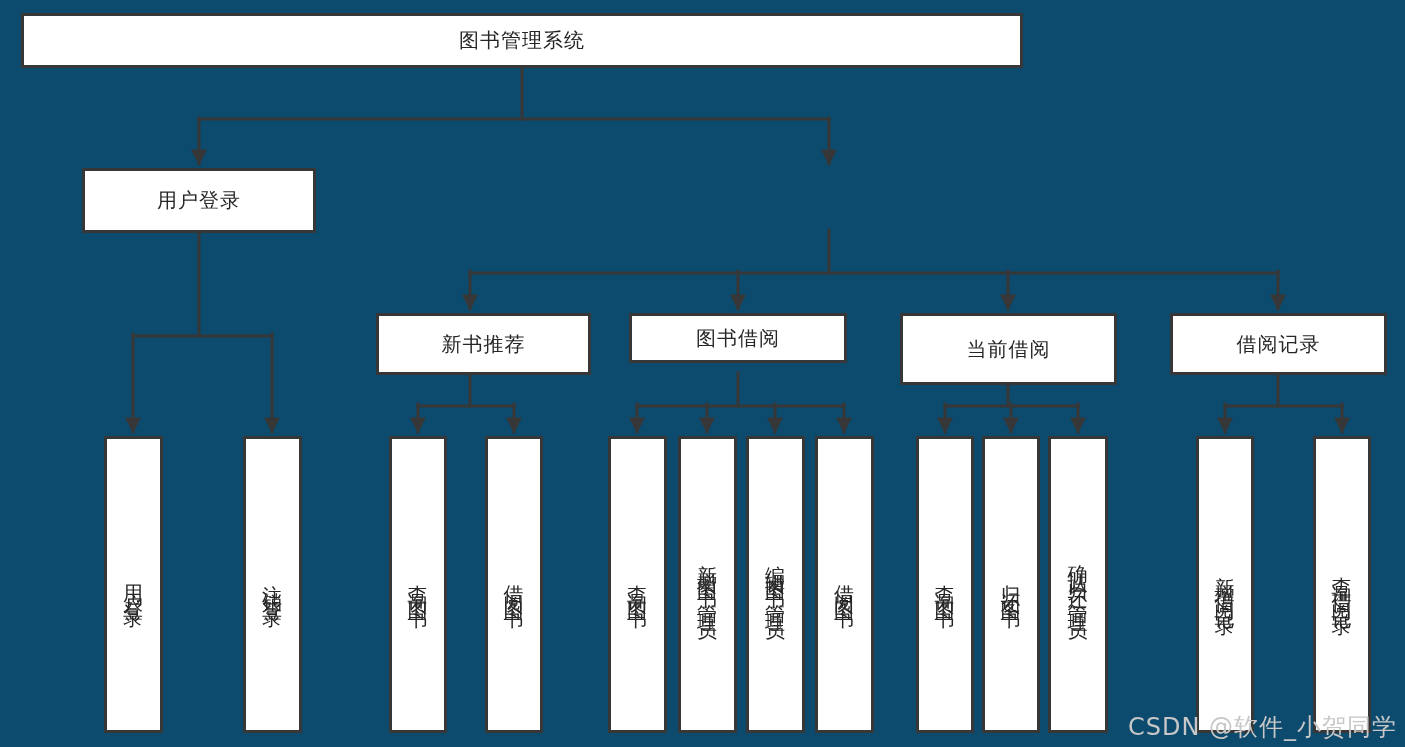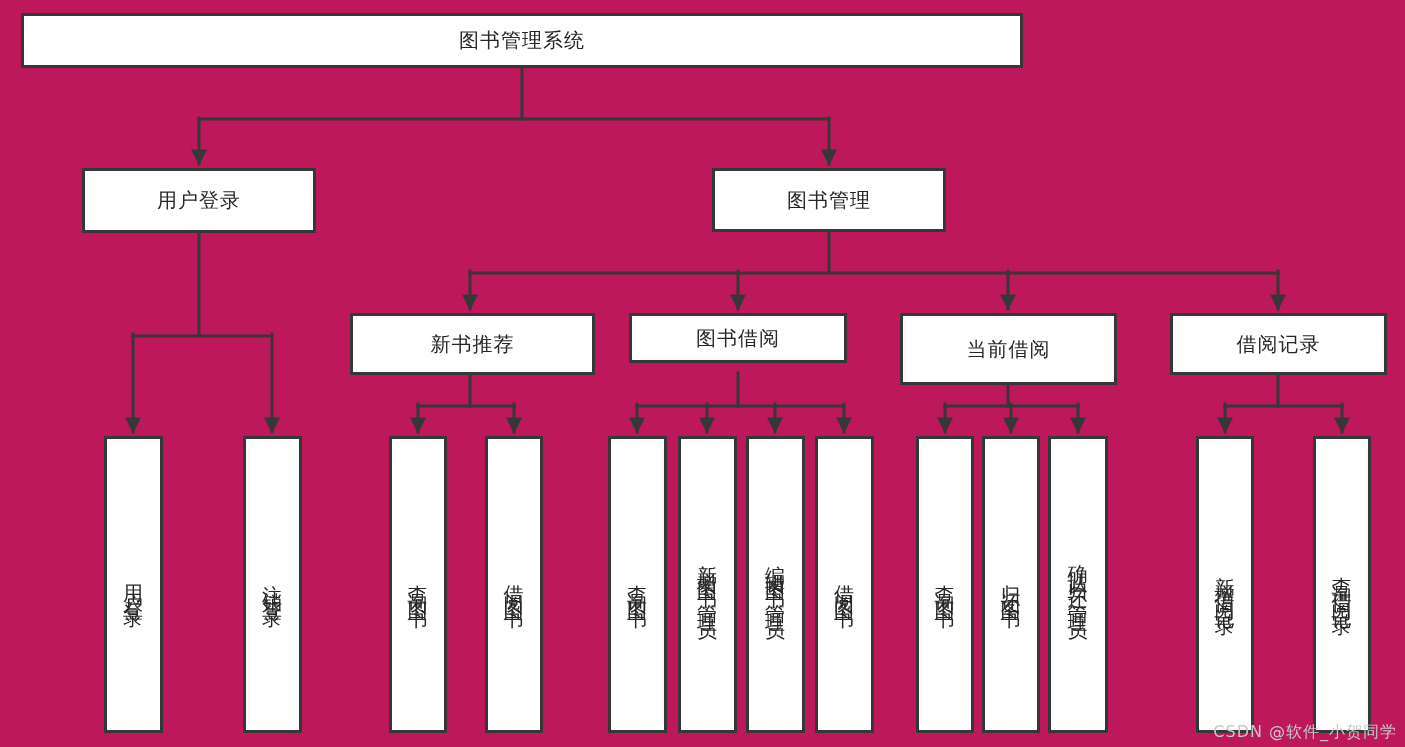--- a/index.html
+++ b/index.html
@@ -1,19 +1,19 @@
 <!DOCTYPE html>
 <html><head>
 <meta charset="utf-8">
 <style>
   html,body { margin:0; padding:0; background:#ffffff; }
   #canvas {
     position:relative;
     width:1405px; height:747px;
-    background:#be185d;
+    background:#0c4a6e;
     font-family:"DejaVu Sans","Liberation Sans",sans-serif;
     overflow:hidden;
   }
   #wires { position:absolute; left:0; top:0; }
   .box {
     position:absolute;
     box-sizing:border-box;
     background:#ffffff;
     border:3px solid #373737;
     display:flex;
@@ -26,21 +26,21 @@
   }
   .box.v span {
     writing-mode:vertical-lr;
     letter-spacing:8px;
     line-height:1;
     white-space:nowrap;
   }
   .watermark {
     position:absolute;
     right:8px; bottom:4px;
-    font-size:16px;
+    font-size:24px;
     color:#c7c7c7;
     letter-spacing:1px;
     z-index:3;
     text-align:center;
   }
 </style>
 </head>
 <body>
 
 <div id="canvas">
@@ -95,25 +95,22 @@
     </g>
   </svg>
 
   <div class="box" style="left:21px;top:13px;width:1002px;height:55px">
     <span>图书管理系统</span>
   </div>
 
   <div class="box" style="left:82px;top:168px;width:234px;height:65px">
     <span>用户登录</span>
   </div>
-  <div class="box" style="left:712px;top:168px;width:234px;height:64px">
-    <span>图书管理</span>
-  </div>
 
-  <div class="box" style="left:350px;top:313px;width:245px;height:62px">
+  <div class="box" style="left:376px;top:313px;width:215px;height:62px">
     <span>新书推荐</span>
   </div>
   <div class="box" style="left:629px;top:313px;width:218px;height:50px">
     <span>图书借阅</span>
   </div>
   <div class="box" style="left:900px;top:313px;width:217px;height:72px">
     <span>当前借阅</span>
   </div>
   <div class="box" style="left:1170px;top:313px;width:217px;height:62px">
     <span>借阅记录</span>

